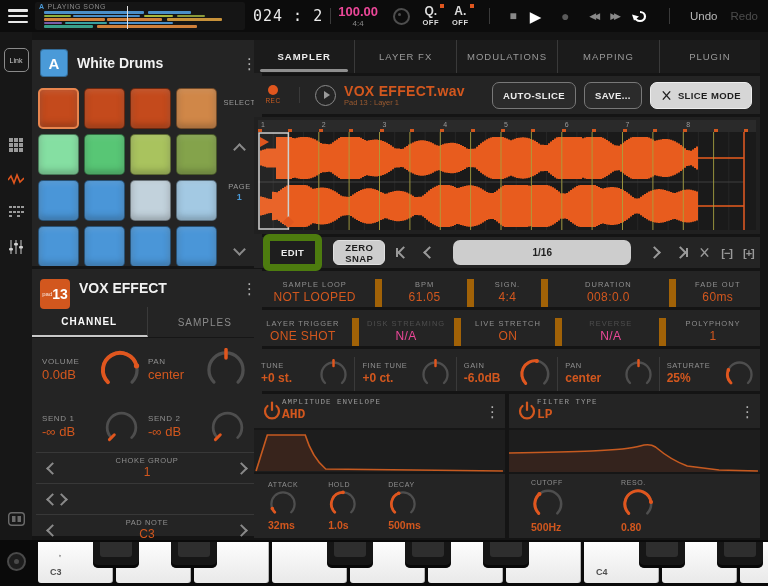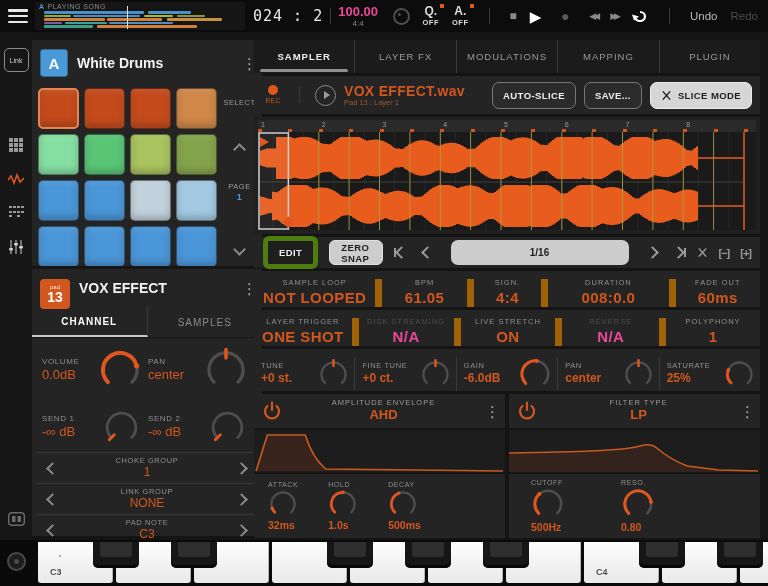--- a/index.html
+++ b/index.html
@@ -61,21 +61,21 @@
   .chev{display:inline-block;width:7px;height:7px;border-left:2px solid #8a8a8a;border-bottom:2px solid #8a8a8a;}
   .chev.up{transform:rotate(135deg);}
   .chev.down{transform:rotate(-45deg);}
   .chev.left{transform:rotate(45deg);}
   .chev.right{transform:rotate(225deg);}
   .side-up{position:absolute;top:52px;left:0;width:100%;text-align:center;}
   .side-page{position:absolute;top:94px;left:0;width:100%;text-align:center;font-size:7.5px;color:#9a9a9a;line-height:1.3;letter-spacing:.5px;}
   .side-page b{display:block;color:#4a9ad8;font-size:9px;}
   .side-down{position:absolute;top:152px;left:0;width:100%;text-align:center;}
   .pad-h{height:38px;display:flex;align-items:center;gap:9px;padding:0 8px;border-top:3px solid #151515;flex:0 0 auto;}
-  .badge-13{width:30px;height:30px;background:#d2571e;border-radius:4px;color:#fff;display:flex;flex-direction:column;
+  .badge-13{width:30px;height:30px;background:#d2571e;border-radius:4px;color:#fff;display:flex;
             align-items:center;justify-content:center;line-height:1;margin-top:11px;}
   .badge-13 .t{font-size:6px;opacity:.85;}
   .badge-13 .n{font-size:14px;font-weight:bold;}
   .chan-tabs{height:30px;display:flex;border-bottom:1px solid #161616;flex:0 0 auto;}
   .ctab{flex:1;display:flex;align-items:center;justify-content:center;font-size:10px;letter-spacing:1px;color:#8a8a8a;box-sizing:border-box;}
   .ctab.active{color:#fafafa;font-weight:bold;border-bottom:2px solid #c8c8c8;}
   .ctab:first-child{border-right:1px solid #3a3a3a;}
   .kvrow{display:flex;padding:7px 8px 2px 10px;flex:0 0 auto;}
   .kv{flex:1;display:flex;align-items:center;}
   .kv .txt{flex:1;line-height:1.25;}
@@ -114,46 +114,46 @@
         font-size:9.5px;font-weight:bold;letter-spacing:.4px;display:flex;align-items:center;gap:6px;flex:0 0 auto;}
   .hbtn.light{background:#d6d6d6;color:#1e1e1e;border-color:#ededed;}
   .wavesec{background:#202020;padding:3px 4px 4px;flex:0 0 auto;}
   .ruler{position:relative;height:12px;background:#2a2a2a;overflow:hidden;}
   .ruler .num{position:absolute;top:1px;font-size:7px;color:#9a9a9a;}
   .ruler .tick{position:absolute;bottom:0;width:4px;height:3px;background:#d2571e;}
   .wavebox{position:relative;height:98px;background:#1a1a1a;}
   .wavebox svg{position:absolute;inset:0;width:100%;height:100%;}
   .editbar{height:31px;background:#242424;display:flex;align-items:center;padding:0 9px;gap:11px;flex:0 0 auto;}
   .ebtn{height:23px;padding:0 11px;border-radius:6px;font-size:9.5px;font-weight:bold;display:flex;align-items:center;letter-spacing:.4px;}
-  .ebtn.dark{border:5px solid #4d7c0f;color:#ececec;background:#1e1e1e;}
+  .ebtn.dark{border:7px solid #4d7c0f;color:#ececec;background:#1e1e1e;}
   .ebtn.light{background:#cdcdcd;color:#1e1e1e;border:1px solid #e0e0e0;}
   .gridbtn{flex:0 0 178px;height:25px;background:#cdcdcd;border-radius:7px;color:#1e1e1e;font-size:10px;font-weight:bold;
            display:flex;align-items:center;justify-content:center;margin:0 8px;}
   .tico{display:flex;align-items:center;gap:1px;color:#9a9a9a;}
   .tico .bar{width:2px;height:9px;background:#9a9a9a;}
   .tico .chev{border-color:#9a9a9a;}
   .brk{font-size:11px;font-weight:bold;color:#9a9a9a;letter-spacing:-1px;}
   .inforow{height:36px;background:#242424;display:flex;flex:0 0 auto;}
   .icell{display:flex;flex-direction:column;align-items:center;justify-content:center;line-height:1.3;box-sizing:border-box;margin-top:8px;}
   .icell + .icell{border-left:7px solid #a16207;align-items:center;}
   .icell .lbl{font-size:7.5px;letter-spacing:1px;}
-  .icell .val{font-size:15px;font-weight:bold;color:#d2571e;letter-spacing:.4px;}
+  .icell .val{font-size:12px;font-weight:normal;color:#d2571e;letter-spacing:.4px;}
   .icell.dim .lbl{color:#4e4e4e;}
   .icell.dim .val{color:#ec4899;}
   .lknobs{height:42px;background:#242424;display:flex;flex:0 0 auto;}
   .lkcell{flex:1;display:flex;align-items:center;padding:0 5px 0 7px;box-sizing:border-box;margin-top:8px;}
   .lkcell + .lkcell{border-left:1px solid #3a3a3a;}
   .lkcell .txt{flex:1;line-height:1.3;}
   .lkcell .lbl{font-size:7.5px;}
   .lkcell .oval{font-size:12px;font-weight:bold;}
   .boxes{flex:1;display:flex;gap:4px;}
   .fxbox{flex:1;background:#242424;display:flex;flex-direction:column;}
   .fxh{height:34px;display:flex;align-items:center;padding:0 8px;border-bottom:2px solid #161616;flex:0 0 auto;}
   .pwr{width:20px;height:20px;flex:0 0 auto;}
-  .fxh .mid{flex:1;text-align:center;line-height:1.3;}
+  .fxh .mid{flex:1;text-align:left;line-height:1.3;font-family:Liberation Mono, monospace;}
   .fxh .t{font-size:7.5px;color:#9a9a9a;letter-spacing:1px;}
   .fxh .v{font-size:13px;font-weight:bold;color:#d2571e;}
   .fxgraph{height:42px;background:#1d1d1d;border-bottom:2px solid #161616;position:relative;flex:0 0 auto;}
   .fxgraph svg{position:absolute;inset:0;width:100%;height:100%;}
   .fxknobs{flex:1;display:flex;align-items:center;padding:0 14px;gap:30px;}
   .fxk{display:flex;flex-direction:column;line-height:1.2;}
   .fxk .lbl{font-size:7px;}
   .fxk .oval{font-size:10.5px;font-weight:bold;}
 
   
@@ -398,24 +398,20 @@
     <div class="stepper">
       <span><span class="chev left"></span></span>
       <div class="mid">
         <div class="lbl">CHOKE GROUP</div>
         <div class="oval">1</div>
       </div>
       <span><span class="chev right"></span></span>
     </div>
     <div class="stepper">
       <span><span class="chev left"></span></span>
-      <div class="mid">
-        <div class="lbl">LINK GROUP</div>
-        <div class="oval">NONE</div>
-      </div>
       <span><span class="chev right"></span></span>
     </div>
     <div class="stepper">
       <span><span class="chev left"></span></span>
       <div class="mid">
         <div class="lbl">PAD NOTE</div>
         <div class="oval">C3</div>
       </div>
       <span><span class="chev right"></span></span>
     </div>

